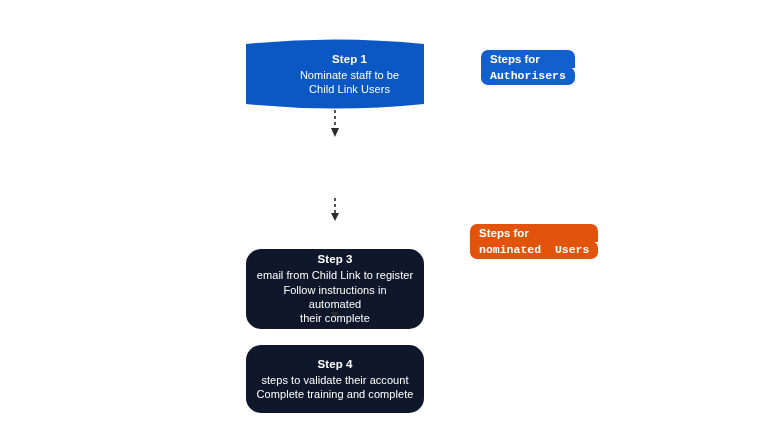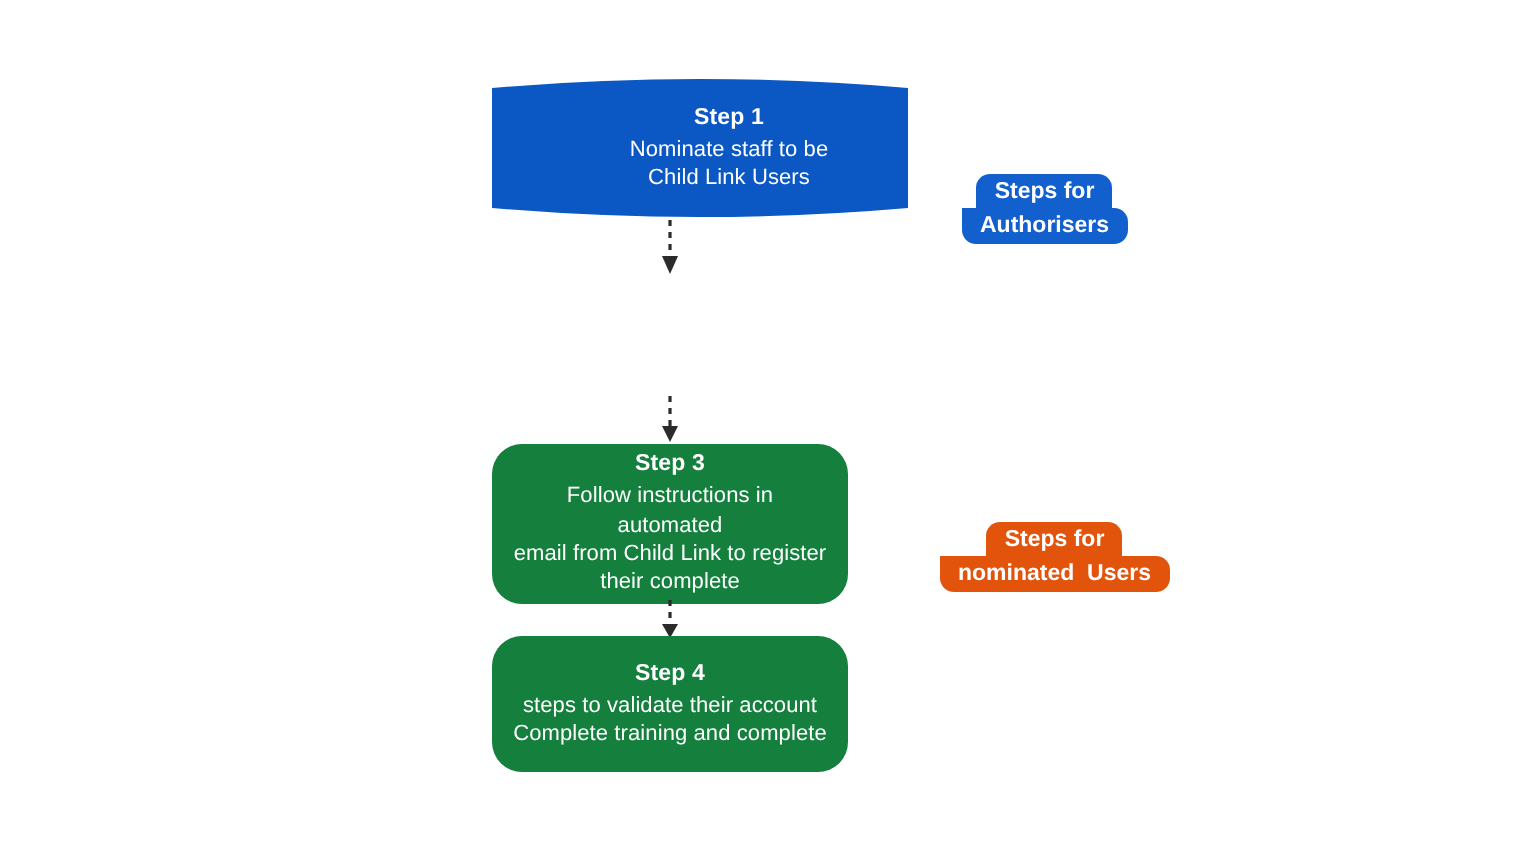--- a/index.html
+++ b/index.html
@@ -64,63 +64,63 @@
     z-index: 2;
     display: flex;
     flex-direction: column;
     align-items: center;
     justify-content: center;
     width: 100%;
   }
 
   
   .node-orange {
-    background: #15803d;
+    background: #0f172a;
     border-radius: 15px;
+    margin-top: 27px;
   }
 
   
   .connector {
     position: absolute;
   }
 
   
   .badge {
     position: absolute;
     display: flex;
     flex-direction: column;
-    align-items: center;
-    margin-top: 37px;
   }
   .badge-line {
     color: #ffffff;
     font-weight: bold;
     font-size: 11.5px;
     line-height: 1.05;
     padding: 3px 9px 3px 9px;
     white-space: pre;
   }
   .badge-blue .badge-line { background: #1160CE; }
   .badge-orange .badge-line { background: #E2540C; }
 
   .badge-line.top {
     border-radius: 7px 7px 0 0;
   }
   .badge-line.bottom {
     border-radius: 0 7px 7px 7px;
     margin-top: -1px;
+    font-family: Liberation Mono, monospace;
   }
   .badge-blue .badge-line.top { border-radius: 7px 7px 0 0; }
 </style>
 </head>
 <body>
 
 <div id="canvas">
 
-  <div class="node node-blue" style="left:246px; top:38px; width:208px; height:72px;padding-left:29px;">
+  <div class="node node-blue" style="left:246px; top:38px; width:178px; height:72px;padding-left:29px;">
     <svg class="banner-svg" viewBox="0 0 178 72" preserveAspectRatio="none">
       <path d="M0,6 Q89,-3 178,6 L178,66 Q89,75 0,66 Z" fill="#0B57C4"></path>
     </svg>
     <div class="node-content">
       <div class="step-title">Step 1</div>
       <div class="step-body">Nominate staff to be</div>
       <div class="step-body">Child Link Users</div>
     </div>
   </div>
 
@@ -131,22 +131,22 @@
 
 
   <svg class="connector" style="left:327px; top:198px; width:16px; height:24px;" viewBox="0 0 16 24">
     <line x1="8" y1="0" x2="8" y2="15" stroke="#2B2B2B" stroke-width="1.6" stroke-dasharray="3,3"></line>
     <path d="M8,23 L4,15 L12,15 Z" fill="#2B2B2B"></path>
   </svg>
 
   <div class="node node-orange" style="left:246px; top:222px; width:178px; height:80px;">
     <div class="node-content">
       <div class="step-title">Step 3</div>
+      <div class="step-body">email from Child Link to register</div>
       <div class="step-body">Follow instructions in automated</div>
-      <div class="step-body">email from Child Link to register</div>
       <div class="step-body">their complete</div>
     </div>
   </div>
 
   <svg class="connector" style="left:327px; top:300px; width:16px; height:20px;" viewBox="0 0 16 20">
     <line x1="8" y1="0" x2="8" y2="12" stroke="#2B2B2B" stroke-width="1.6" stroke-dasharray="3,3"></line>
     <path d="M8,19 L4,12 L12,12 Z" fill="#2B2B2B"></path>
   </svg>
 
   <div class="node node-orange" style="left:246px; top:318px; width:178px; height:68px;">

